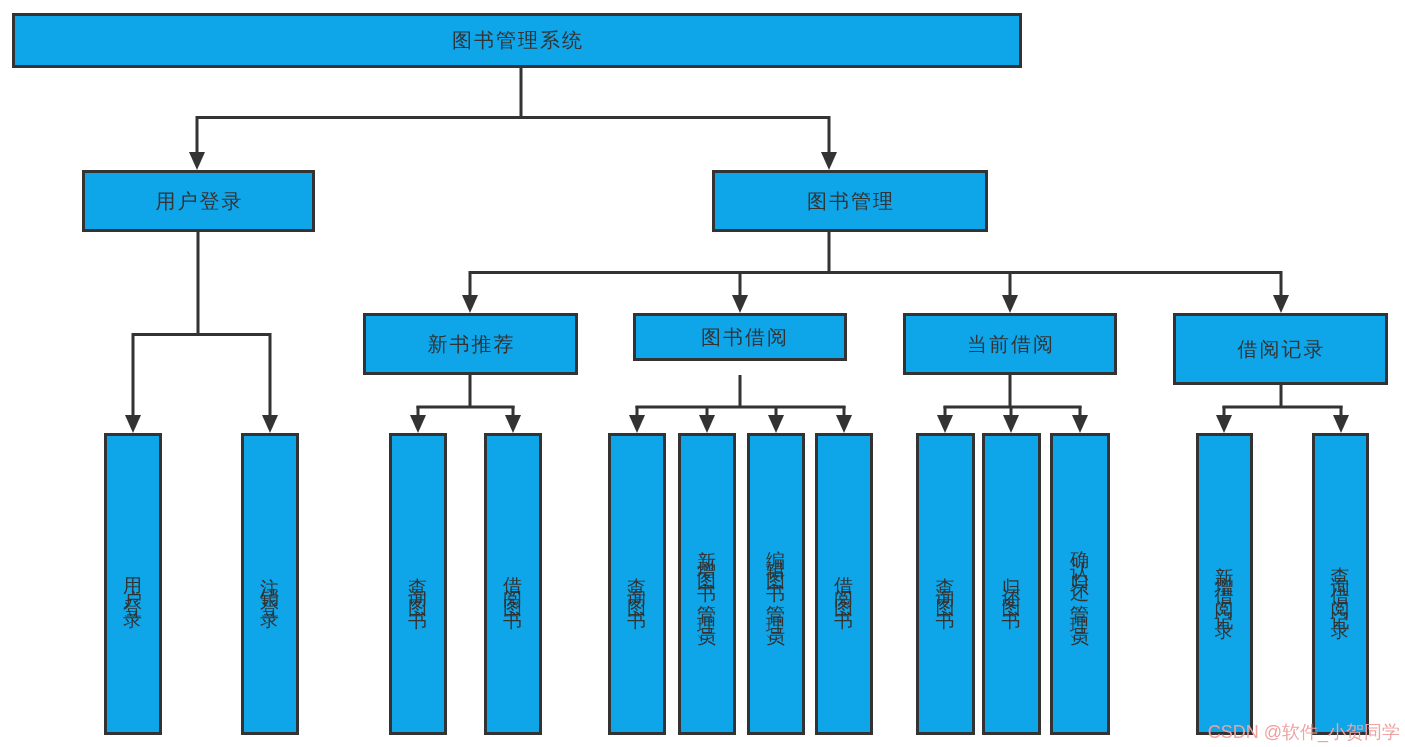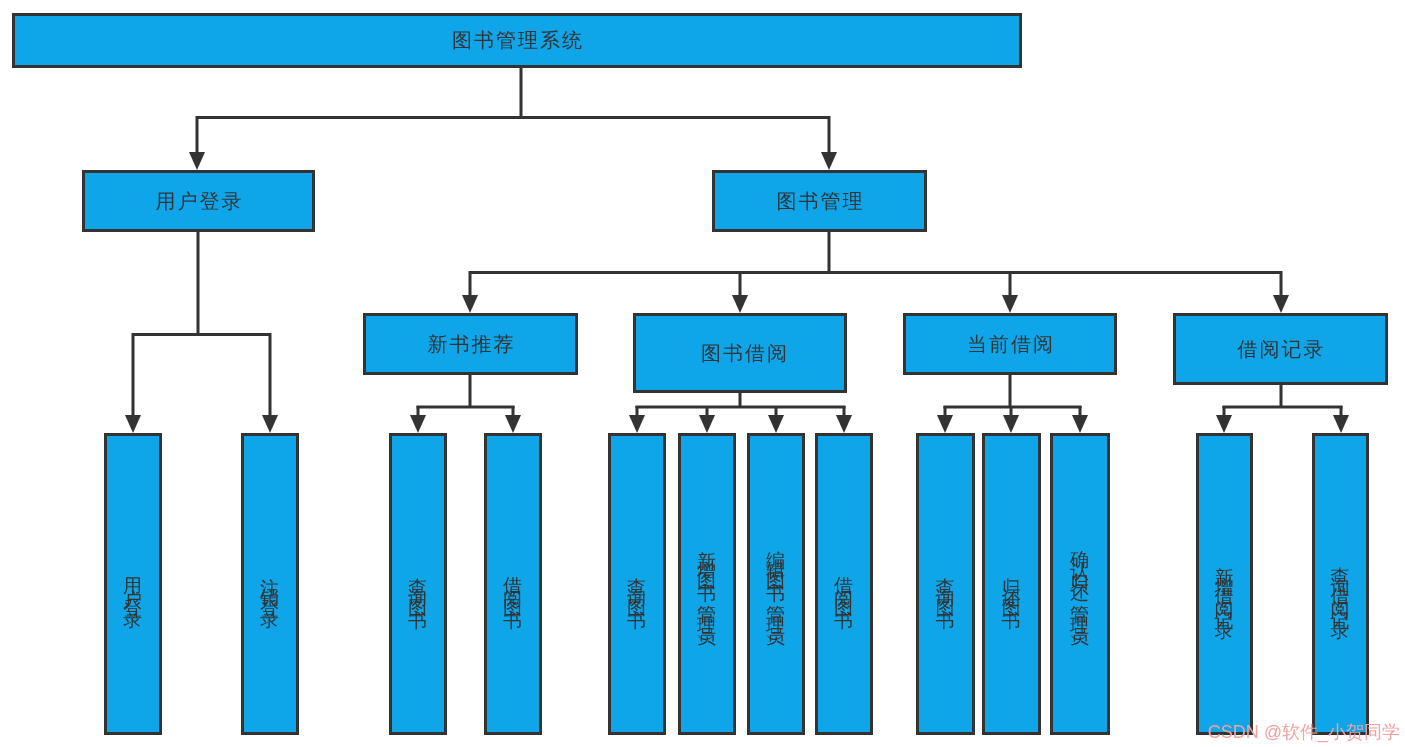--- a/index.html
+++ b/index.html
@@ -44,25 +44,25 @@
     letter-spacing: 11px;
     line-height: 1;
     white-space: nowrap;
   }
 
   
   .n-root   { left: 12px;   top: 13px;  width: 1010px; height: 55px; }
 
   
   .n-login  { left: 82px;   top: 170px; width: 233px; height: 62px; }
-  .n-mgmt   { left: 712px;  top: 170px; width: 215px; height: 62px; }
+  .n-mgmt   { left: 712px;  top: 170px; width: 276px; height: 62px; }
 
   
   .n-newb   { left: 363px;  top: 313px; width: 215px; height: 62px; }
-  .n-bb     { left: 633px;  top: 313px; width: 214px; height: 80px; padding-left: 8px; }
+  .n-bb     { left: 633px;  top: 313px; width: 214px; height: 48px; padding-left: 8px; }
   .n-cb     { left: 903px;  top: 313px; width: 214px; height: 62px; }
   .n-br     { left: 1173px; top: 313px; width: 215px; height: 72px; }
 
   
   .leaf { top: 433px; width: 58px; height: 302px; }
   .l-a1 { left: 104px; }
   .l-a2 { left: 241px; }
   .l-b1 { left: 389px; }
   .l-b2 { left: 484px; }
   .l-c1 { left: 608px; }

